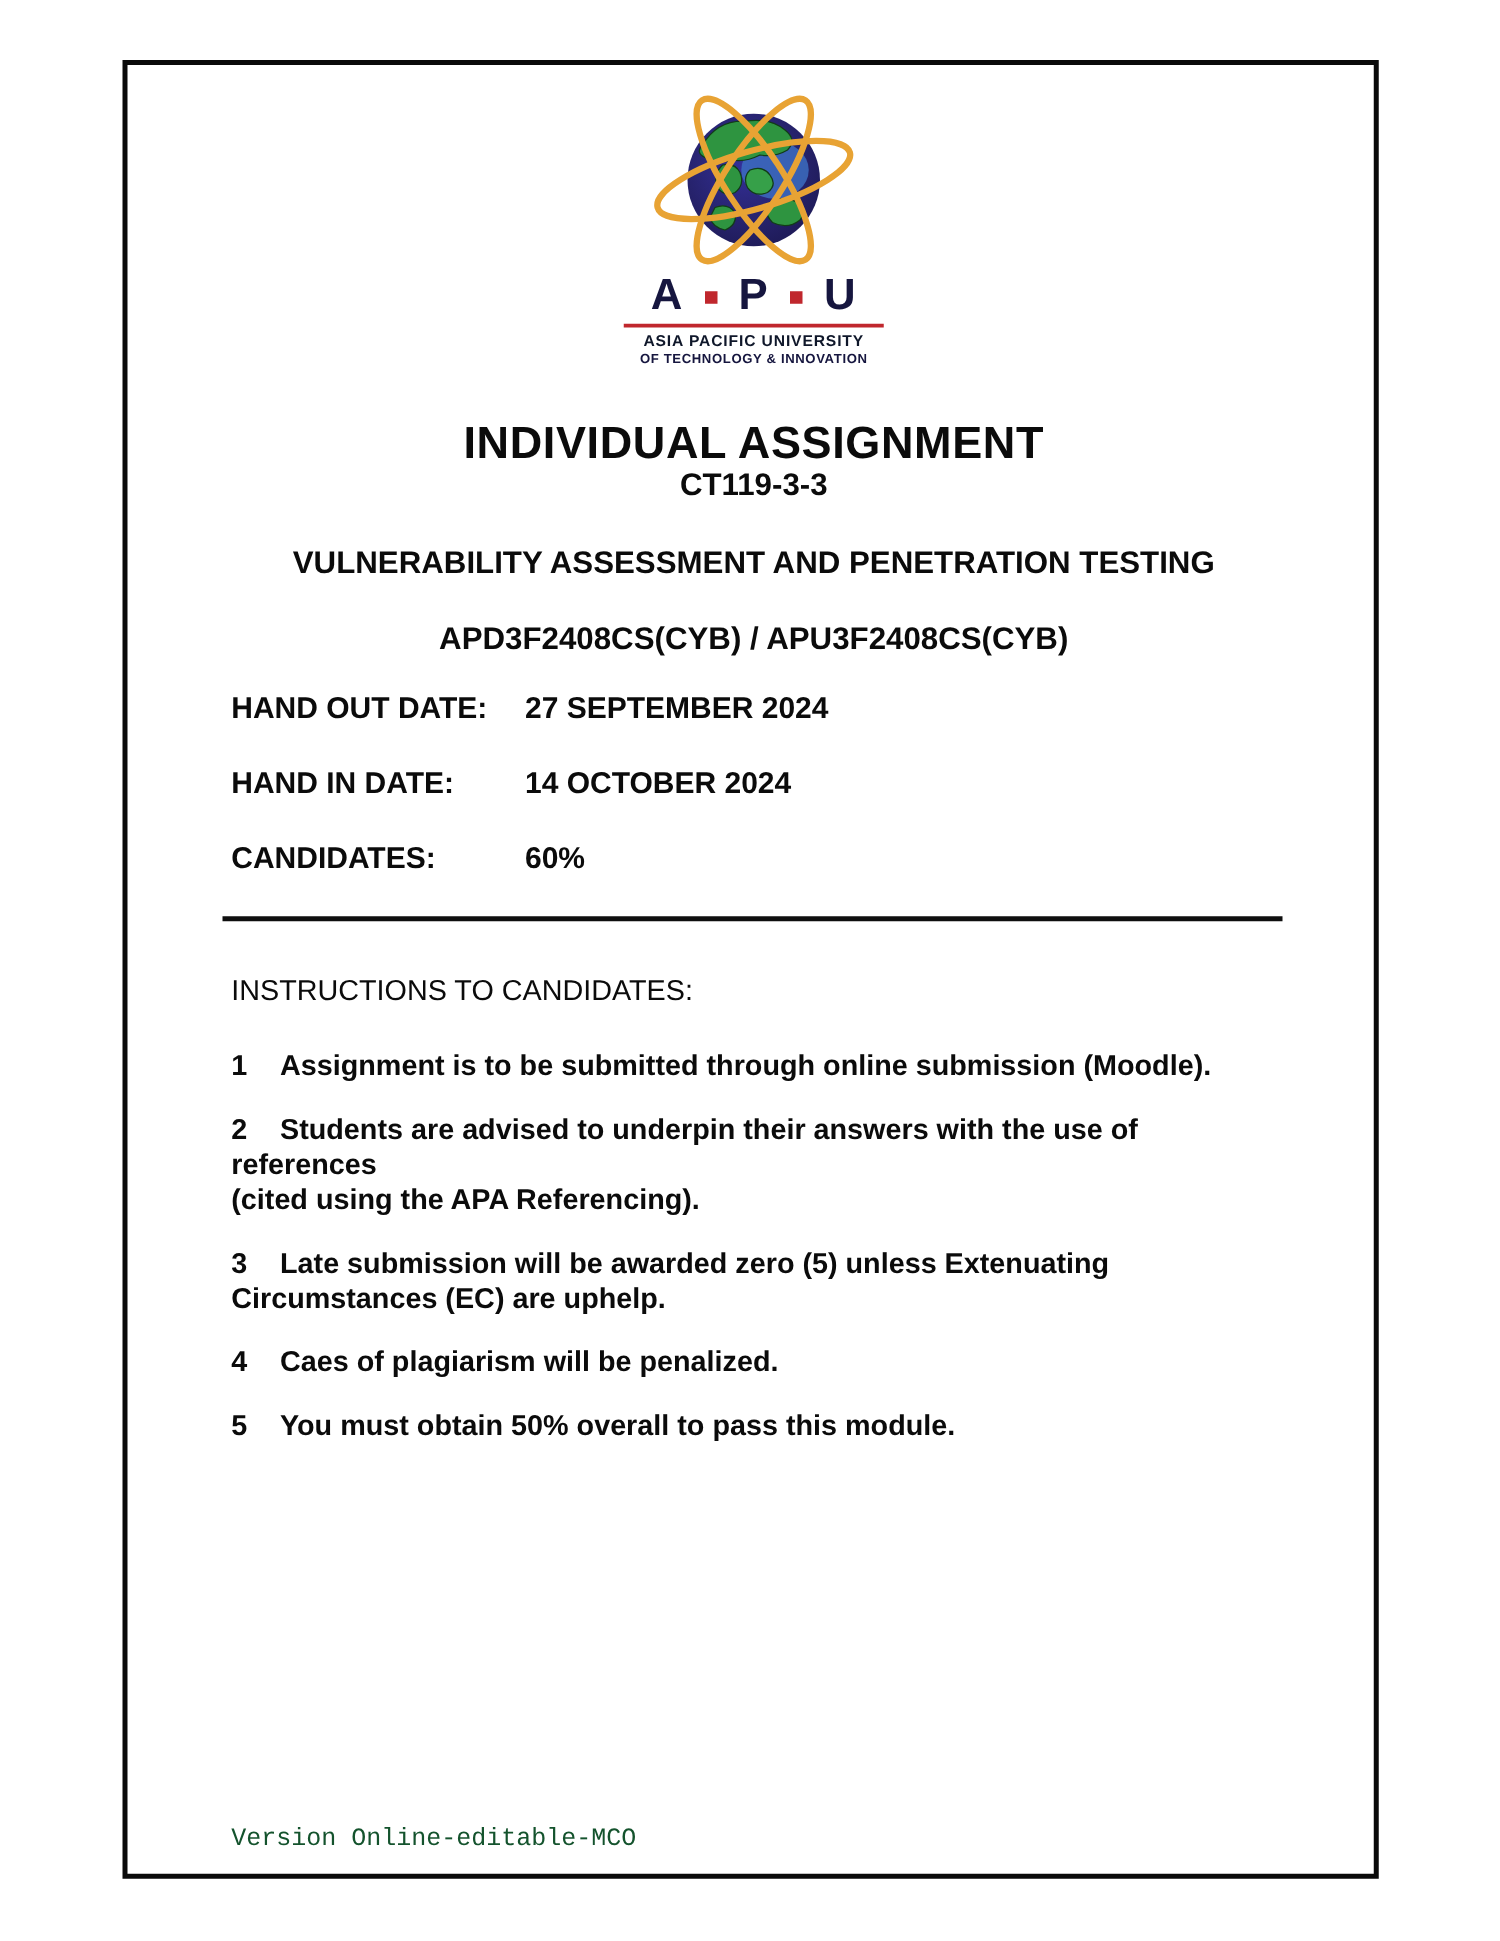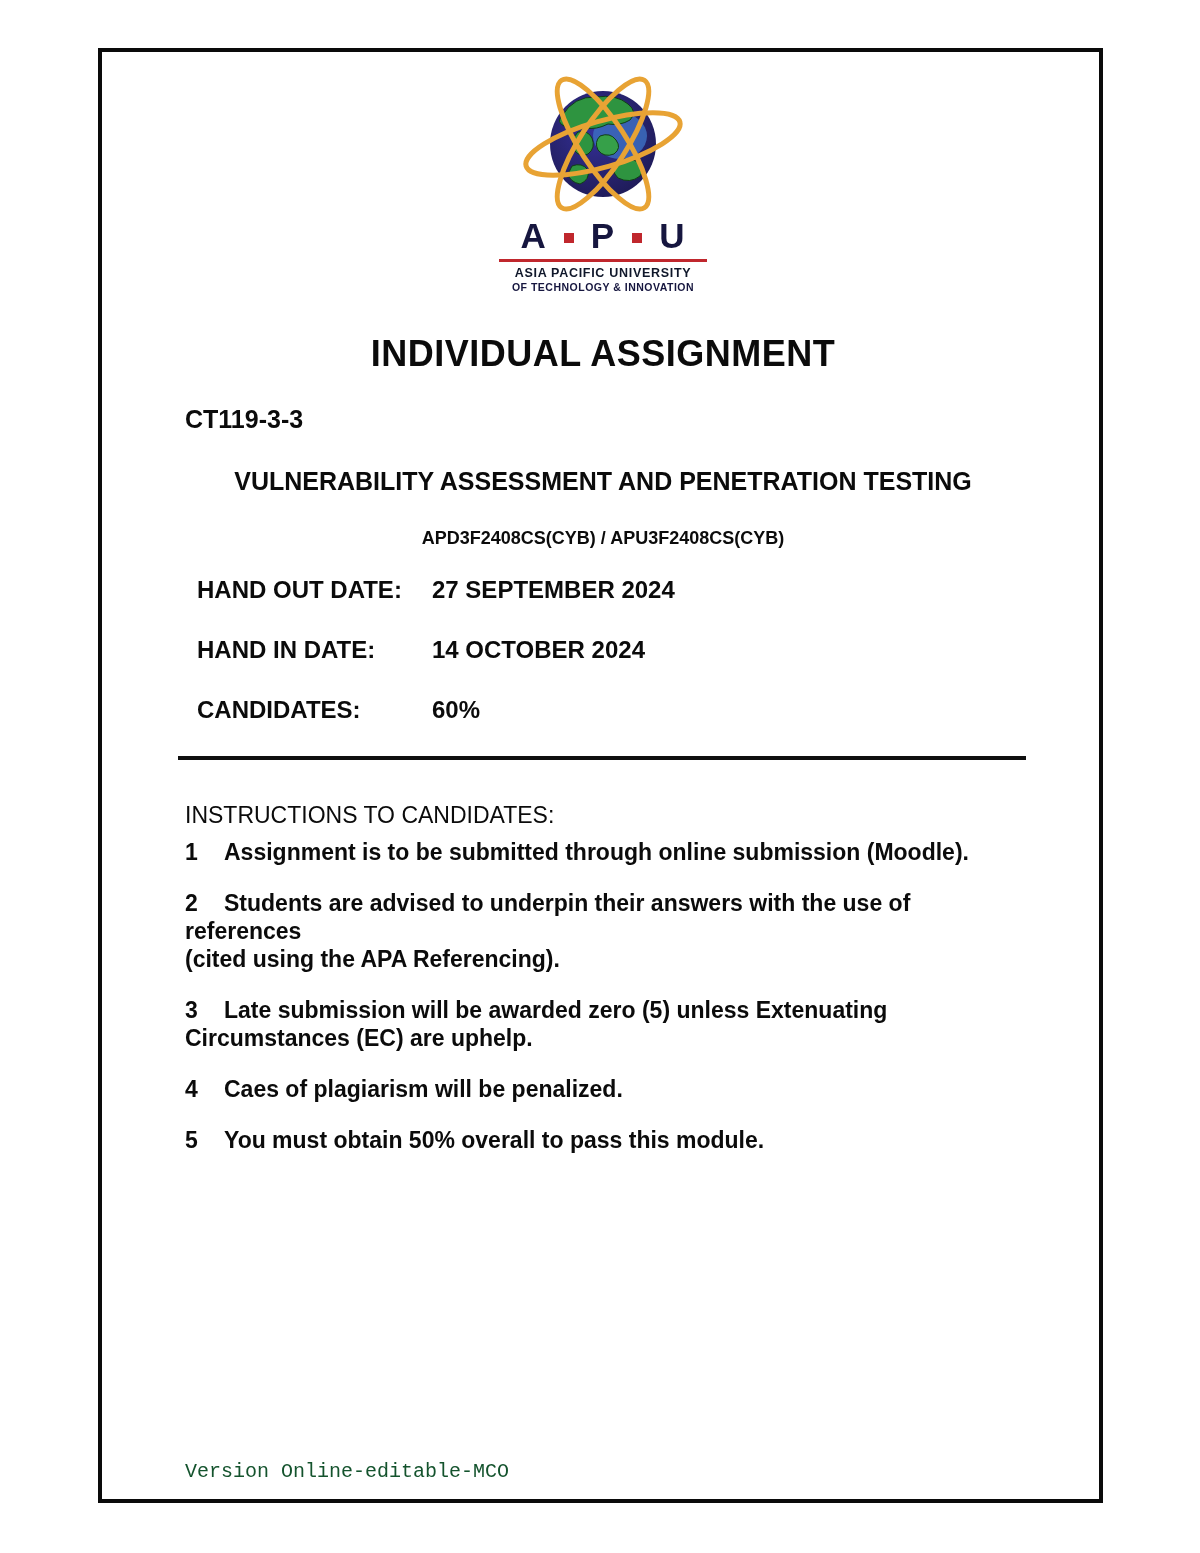--- a/index.html
+++ b/index.html
@@ -73,60 +73,60 @@
   
   .doc-title {
     margin-top: 40px;
     text-align: center;
     font-size: 36px;
     font-weight: bold;
     letter-spacing: 0.5px;
     line-height: 1.15;
   }
   .module-code {
-    margin-top: 31px;
+    text-align: center;
     font-size: 25px;
     font-weight: bold;
   }
   .module-title {
     margin-top: 33px;
     text-align: center;
     font-size: 25px;
     font-weight: bold;
   }
   .course-codes {
     margin-top: 32px;
     text-align: center;
-    font-size: 18px;
+    font-size: 25px;
     font-weight: bold;
   }
   
   .meta-section { margin-top: 27px; }
   .meta-row {
     display: flex;
     align-items: baseline;
     margin-bottom: 31px;
     font-size: 24px;
     font-weight: bold;
     line-height: 1.2;
   }
-  .meta-label { width: 235px; flex: 0 0 235px; margin-left: 12px; }
+  .meta-label { width: 235px; flex: 0 0 235px; }
   .meta-value { }
   .section-divider {
     height: 4px;
     background: #0f0f0f;
     margin: 22px -5px 0 -7px;
   }
   
   .instructions-heading {
     margin-top: 42px;
     font-size: 23px;
     font-weight: normal;
   }
-  .instructions-list { margin-top: 9px; }
+  .instructions-list { margin-top: 32px; }
   .instruction-item {
     font-size: 23px;
     font-weight: bold;
     line-height: 1.22;
     margin-bottom: 23px;
   }
   .instruction-number { display: inline-block; width: 39px; }
   .instruction-text { white-space: pre-line; }
   
   .footer-version {

